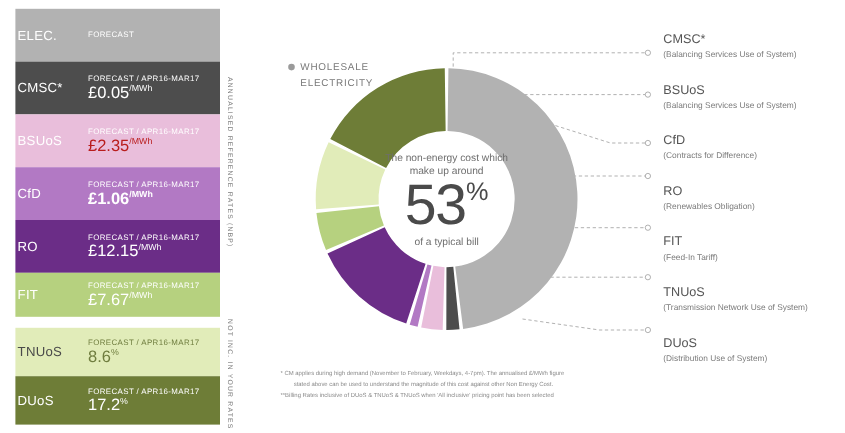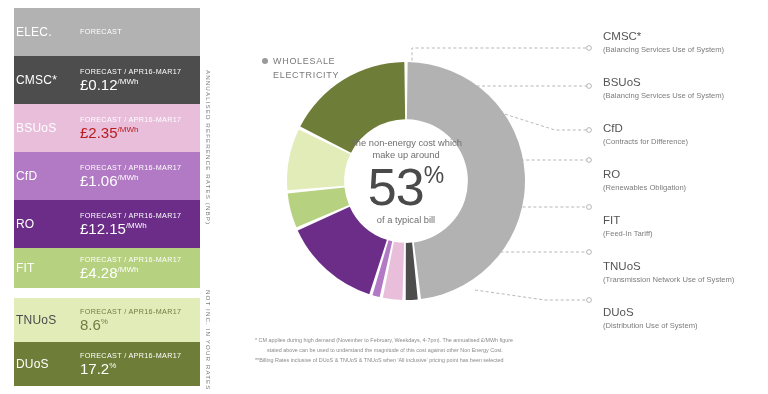--- a/index.html
+++ b/index.html
@@ -97,49 +97,49 @@
         <div class="rate-block" style="top: 8px; height: 48px; background: rgb(178, 178, 178);">
           <div class="rate-code" style="color: rgb(255, 255, 255);">ELEC.</div>
           <div class="rate-right">
             <div class="rate-forecast" style="color: rgb(255, 255, 255);">FORECAST</div>
           </div>
         </div>
         <div class="rate-block" style="top: 56px; height: 48px; background: rgb(77, 77, 77);">
           <div class="rate-code" style="color: rgb(255, 255, 255);">CMSC*</div>
           <div class="rate-right">
             <div class="rate-forecast" style="color: rgb(255, 255, 255);">FORECAST / APR16-MAR17</div>
-            <div class="rate-value" style="color: rgb(255, 255, 255);"><span>£0.12</span><span class="rate-unit">/MWh</span></div>
+            <div class="rate-value" style="color: rgb(255, 255, 255);"><span>£0.05</span><span class="rate-unit">/MWh</span></div>
           </div>
         </div>
         <div class="rate-block" style="top: 104px; height: 48px; background: rgb(233, 190, 219);">
           <div class="rate-code" style="color: rgb(255, 255, 255);">BSUoS</div>
           <div class="rate-right">
             <div class="rate-forecast" style="color: rgb(255, 255, 255);">FORECAST / APR16-MAR17</div>
             <div class="rate-value" style="color: #b91c1c;"><span>£2.35</span><span class="rate-unit">/MWh</span></div>
           </div>
         </div>
         <div class="rate-block" style="top: 152px; height: 48px; background: rgb(178, 121, 196);">
           <div class="rate-code" style="color: rgb(255, 255, 255);">CfD</div>
           <div class="rate-right">
             <div class="rate-forecast" style="color: rgb(255, 255, 255);">FORECAST / APR16-MAR17</div>
-            <div class="rate-value" style="color: rgb(255, 255, 255);"><span>£1.06</span><span class="rate-unit">/MWh</span></div>
+            <div class="rate-value" style="color: rgb(255, 255, 255); font-weight: bold;"><span>£1.06</span><span class="rate-unit">/MWh</span></div>
           </div>
         </div>
         <div class="rate-block" style="top: 200px; height: 48px; background: rgb(107, 45, 135);">
           <div class="rate-code" style="color: rgb(255, 255, 255);">RO</div>
           <div class="rate-right">
             <div class="rate-forecast" style="color: rgb(255, 255, 255);">FORECAST / APR16-MAR17</div>
             <div class="rate-value" style="color: rgb(255, 255, 255);"><span>£12.15</span><span class="rate-unit">/MWh</span></div>
           </div>
         </div>
         <div class="rate-block" style="top: 248px; height: 40px; background: rgb(182, 209, 127);">
           <div class="rate-code" style="color: rgb(255, 255, 255);">FIT</div>
           <div class="rate-right">
             <div class="rate-forecast" style="color: rgb(255, 255, 255);">FORECAST / APR16-MAR17</div>
-            <div class="rate-value" style="color: rgb(255, 255, 255);"><span>£4.28</span><span class="rate-unit">/MWh</span></div>
+            <div class="rate-value" style="color: rgb(255, 255, 255);"><span>£7.67</span><span class="rate-unit">/MWh</span></div>
           </div>
         </div>
         <div class="rate-block" style="top: 298px; height: 44px; background: rgb(225, 236, 185);">
           <div class="rate-code" style="color: rgb(74, 74, 74);">TNUoS</div>
           <div class="rate-right">
             <div class="rate-forecast" style="color: rgb(111, 125, 63);">FORECAST / APR16-MAR17</div>
             <div class="rate-value" style="color: rgb(111, 125, 63);"><span>8.6</span><span class="rate-unit">%</span></div>
           </div>
         </div>
         <div class="rate-block" style="top: 342px; height: 44px; background: rgb(110, 125, 55);">

